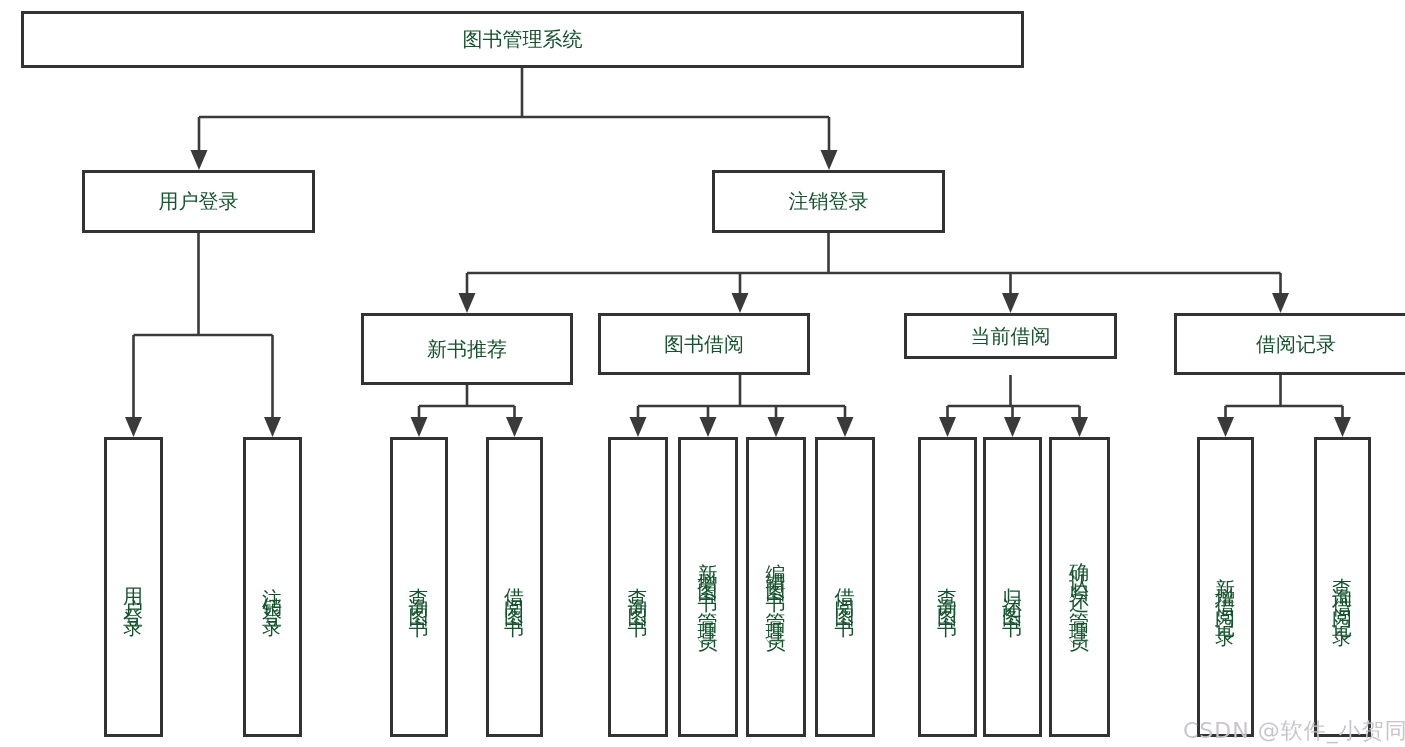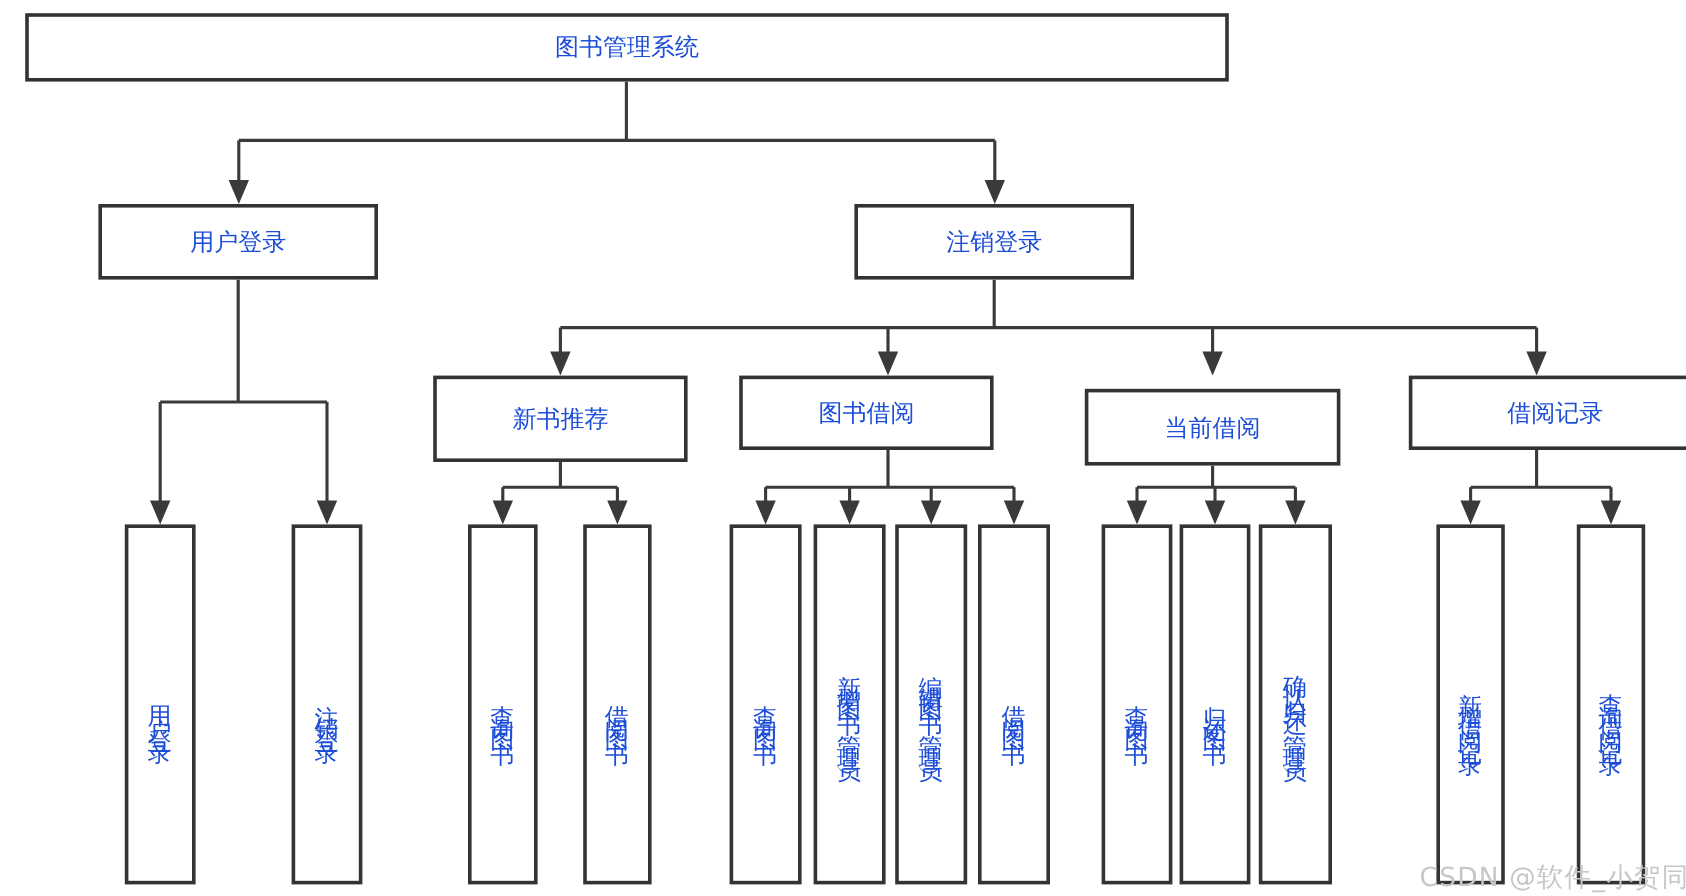--- a/index.html
+++ b/index.html
@@ -12,21 +12,21 @@
   }
   #connectors{position:absolute;left:0;top:0;width:1405px;height:747px;}
   .node{
     position:absolute;
     background:#ffffff;
     border:3px solid #333333;
     box-sizing:border-box;
     display:flex;
     align-items:center;
     justify-content:center;
-    color:#1d4ed8;
+    color:#14532d;
     font-size:20px;
   }
   .node.h span{white-space:nowrap;}
   .node.v span{
     writing-mode:vertical-rl;
     text-orientation:mixed;
     letter-spacing:10px;
     line-height:1;
     padding-top:10px;
     white-space:nowrap;
@@ -107,24 +107,24 @@
   <div class="node h" style="left:82px;top:170px;width:233px;height:63px">
     <span>用户登录</span>
   </div>
   <div class="node h" style="left:712px;top:170px;width:233px;height:63px">
     <span>注销登录</span>
   </div>
 
   <div class="node h" style="left:361px;top:313px;width:212px;height:72px">
     <span>新书推荐</span>
   </div>
-  <div class="node h" style="left:616px;top:313px;width:212px;height:62px">
+  <div class="node h" style="left:598px;top:313px;width:212px;height:62px">
     <span>图书借阅</span>
   </div>
-  <div class="node h" style="left:904px;top:324px;width:213px;height:64px">
+  <div class="node h" style="left:904px;top:313px;width:213px;height:46px">
     <span>当前借阅</span>
   </div>
   <div class="node h" style="left:1174px;top:313px;width:244px;height:62px">
     <span>借阅记录</span>
   </div>
 
   <div class="node v" style="left:104px;top:437px;width:59px;height:300px">
     <span>用户登录</span>
   </div>
   <div class="node v" style="left:243px;top:437px;width:59px;height:300px">

